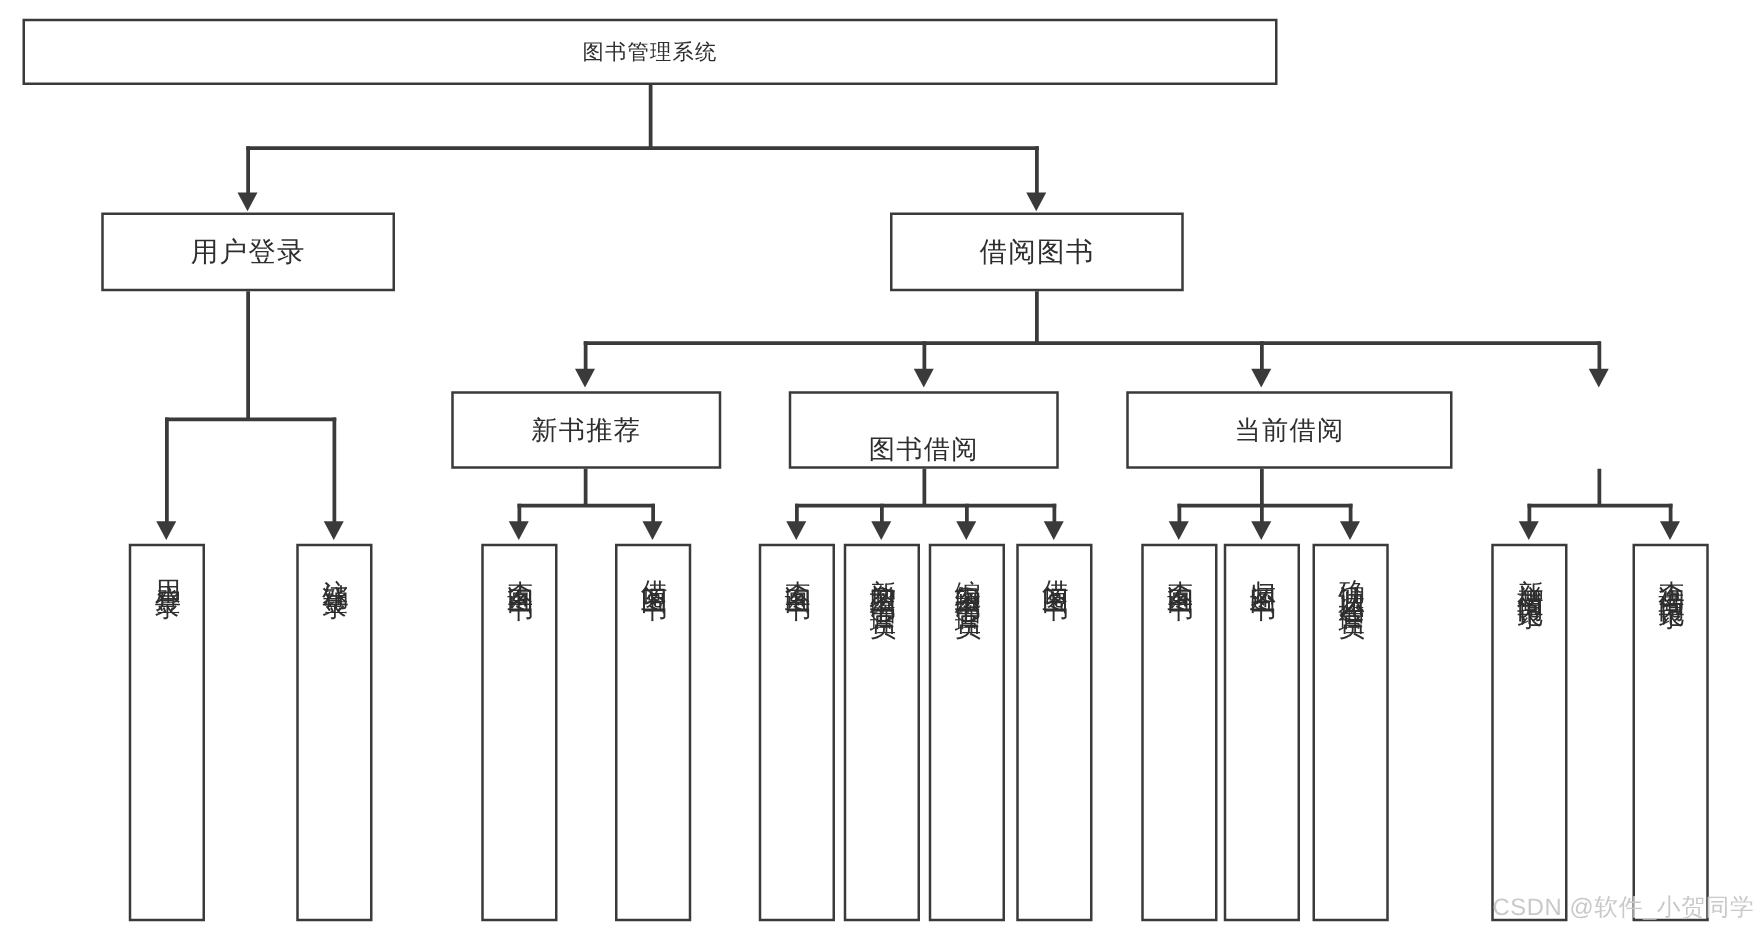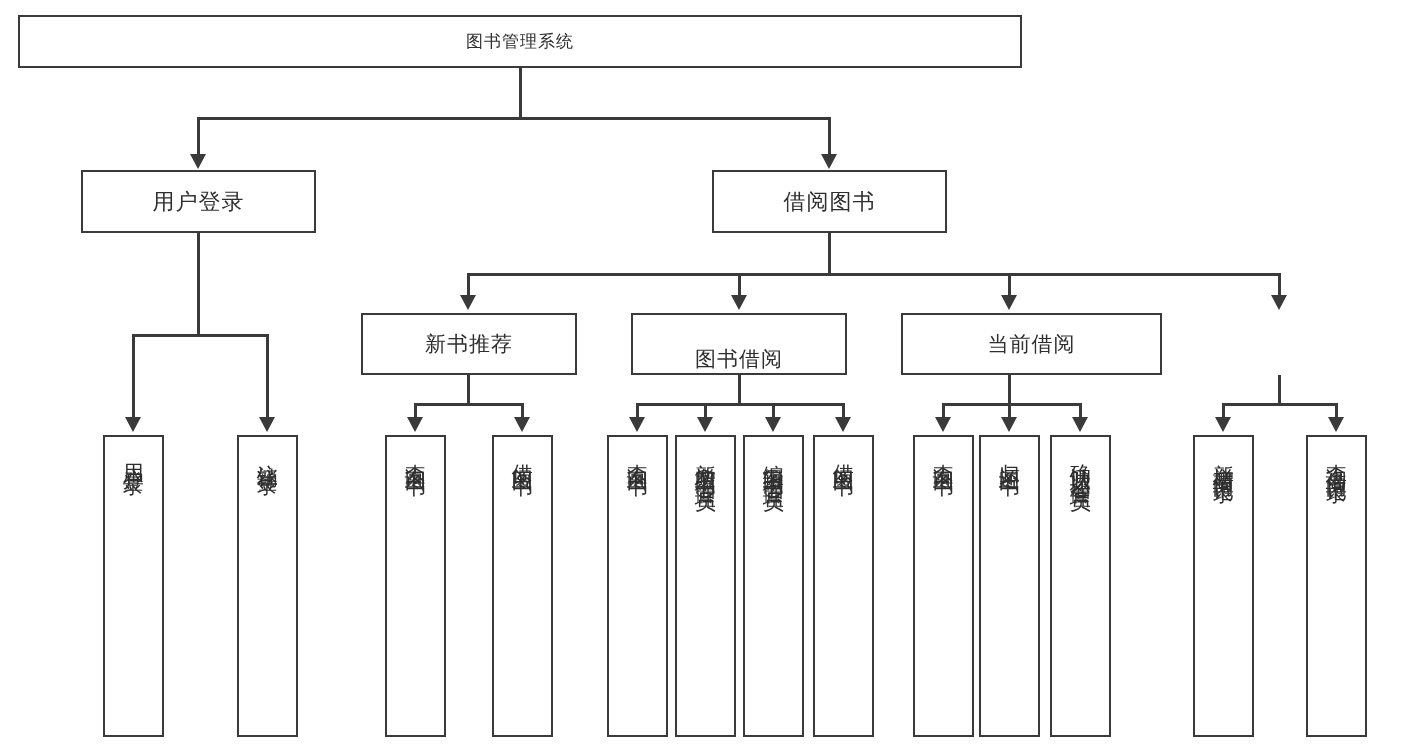--- a/index.html
+++ b/index.html
@@ -200,14 +200,15 @@
     <span class="vlabel">确认归还（管理员）</span>
   </div>
 
   <div class="node leaf" style="left:1193px;top:435px;width:61px;height:302px;">
     <span class="vlabel">新增借阅记录</span>
   </div>
   <div class="node leaf" style="left:1306px;top:435px;width:61px;height:302px;">
     <span class="vlabel">查询借阅记录</span>
   </div>
 
+  <div id="watermark" style="left:1194px;top:713px;">CSDN @软件_小贺同学</div>
 
 </div>
 
 </body></html>

